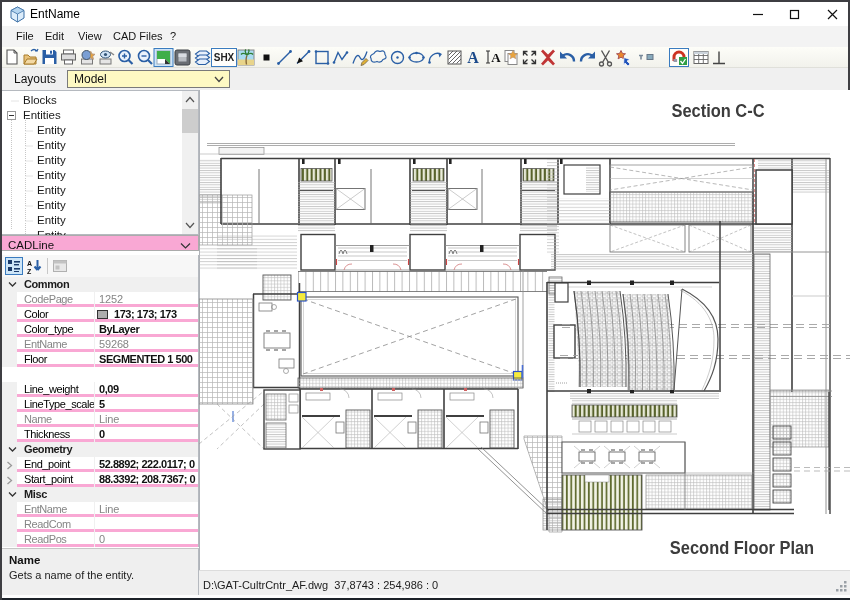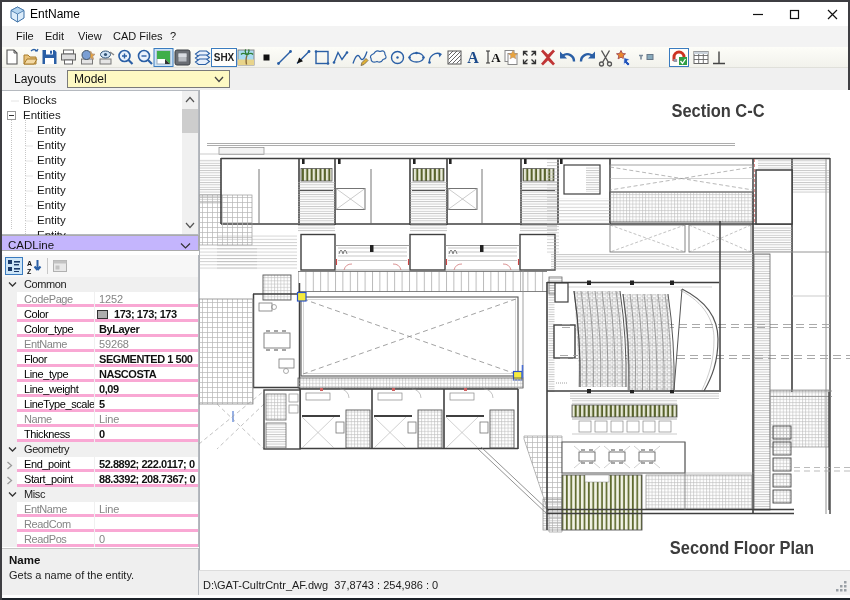--- a/index.html
+++ b/index.html
@@ -6,25 +6,25 @@
 .abs{position:absolute}
 #titlebar{left:0;top:0;width:846px;height:24px;background:#fff;color:#111}
 #title{left:28px;top:5px;font-size:12px}
 #menubar{left:0;top:24px;width:846px;height:21px;background:#f3f3f3;font-size:11px;color:#151515}
 .mi{position:absolute;top:4px}
 #toolbar{left:0;top:45px;width:846px;height:21px;background:linear-gradient(#fdfdf8,#f2f2ec);border-bottom:1px solid #e0e0da}
 #layrow{left:0;top:66px;width:846px;height:22px;background:#f0f0f0}
 #laylab{left:12px;top:70px;font-size:12px;color:#111}
 #laycombo{left:65px;top:68px;width:163px;height:18px;background:#fef9c3;border:1px solid #7a7a7a;font-size:12px;color:#111}
 #treepanel{left:0;top:88px;width:197px;height:145px;background:#fff;border:1px solid #b5b9bf;border-left:none;font-size:11.5px;color:#1a1a1a}
-#cadcombo{left:0;top:233px;width:197px;height:16px;background:#c4b5fd;border:1px solid #ababab;border-left:none;font-size:11.5px;color:#111}
+#cadcombo{left:0;top:233px;width:197px;height:16px;background:#f9a8d4;border:1px solid #ababab;border-left:none;font-size:11.5px;color:#111}
 #proptb{left:0;top:253px;width:197px;height:22px;background:#f7f7f7;border-right:1px solid #b5b9bf}
 #propgrid{left:0;top:275px;width:197px;height:270px;background:#fff;border-right:1px solid #b5b9bf;font-size:11px;letter-spacing:-0.15px}
 .prow{position:absolute;left:0;width:196px;height:15px}
-.pcat{background:#f0f0f0;font-weight:normal;color:#1b1b1b}
+.pcat{background:#f0f0f0;font-weight:bold;color:#1b1b1b}
 .pind{position:absolute;left:0;top:0;width:15px;height:15px;background:#f0f0f0}
 .plab{position:absolute;left:22px;top:1px;white-space:nowrap;letter-spacing:-0.4px}
 .pval{position:absolute;left:97px;top:1px;white-space:nowrap}
 .gray{color:#858585}
 .bold{font-weight:bold;color:#111;letter-spacing:-0.45px}
 .pline{border-bottom:3px solid #f9a8d4}
 .vdiv{position:absolute;left:92px;top:0;width:1px;height:15px;background:#f0f0f0}
 #descpanel{left:0;top:546px;width:197px;height:47px;background:#efefef;border-top:1px solid #c6c6c6;border-right:1px solid #b5b9bf}
 #statusbar{left:197px;top:568px;width:653px;height:26px;background:#f0f0f0;border-top:1px solid #dcdcdc;font-size:11px;color:#1c1c1c}
 #canvas{left:197px;top:88px;width:651px;height:480px;background:#fff;border-left:1px solid #aeb2b8}
@@ -338,26 +338,20 @@
         <div class="pind"></div>
         <span class="plab gray">EntName</span>
         <div class="vdiv"></div>
         <span class="pval gray">59268</span>
       </div>
 <div class="prow pline" style="top:75px">
         <div class="pind"></div>
         <span class="plab ">Floor</span>
         <div class="vdiv"></div>
         <span class="pval bold">SEGMENTED 1 500</span>
-      </div>
-<div class="prow pline" style="top:90px">
-        <div class="pind"></div>
-        <span class="plab ">Line_type</span>
-        <div class="vdiv"></div>
-        <span class="pval bold">NASCOSTA</span>
       </div>
 <div class="prow pline" style="top:105px">
         <div class="pind"></div>
         <span class="plab ">Line_weight</span>
         <div class="vdiv"></div>
         <span class="pval bold">0,09</span>
       </div>
 <div class="prow pline" style="top:120px">
         <div class="pind"></div>
         <span class="plab ">LineType_scale</span>

